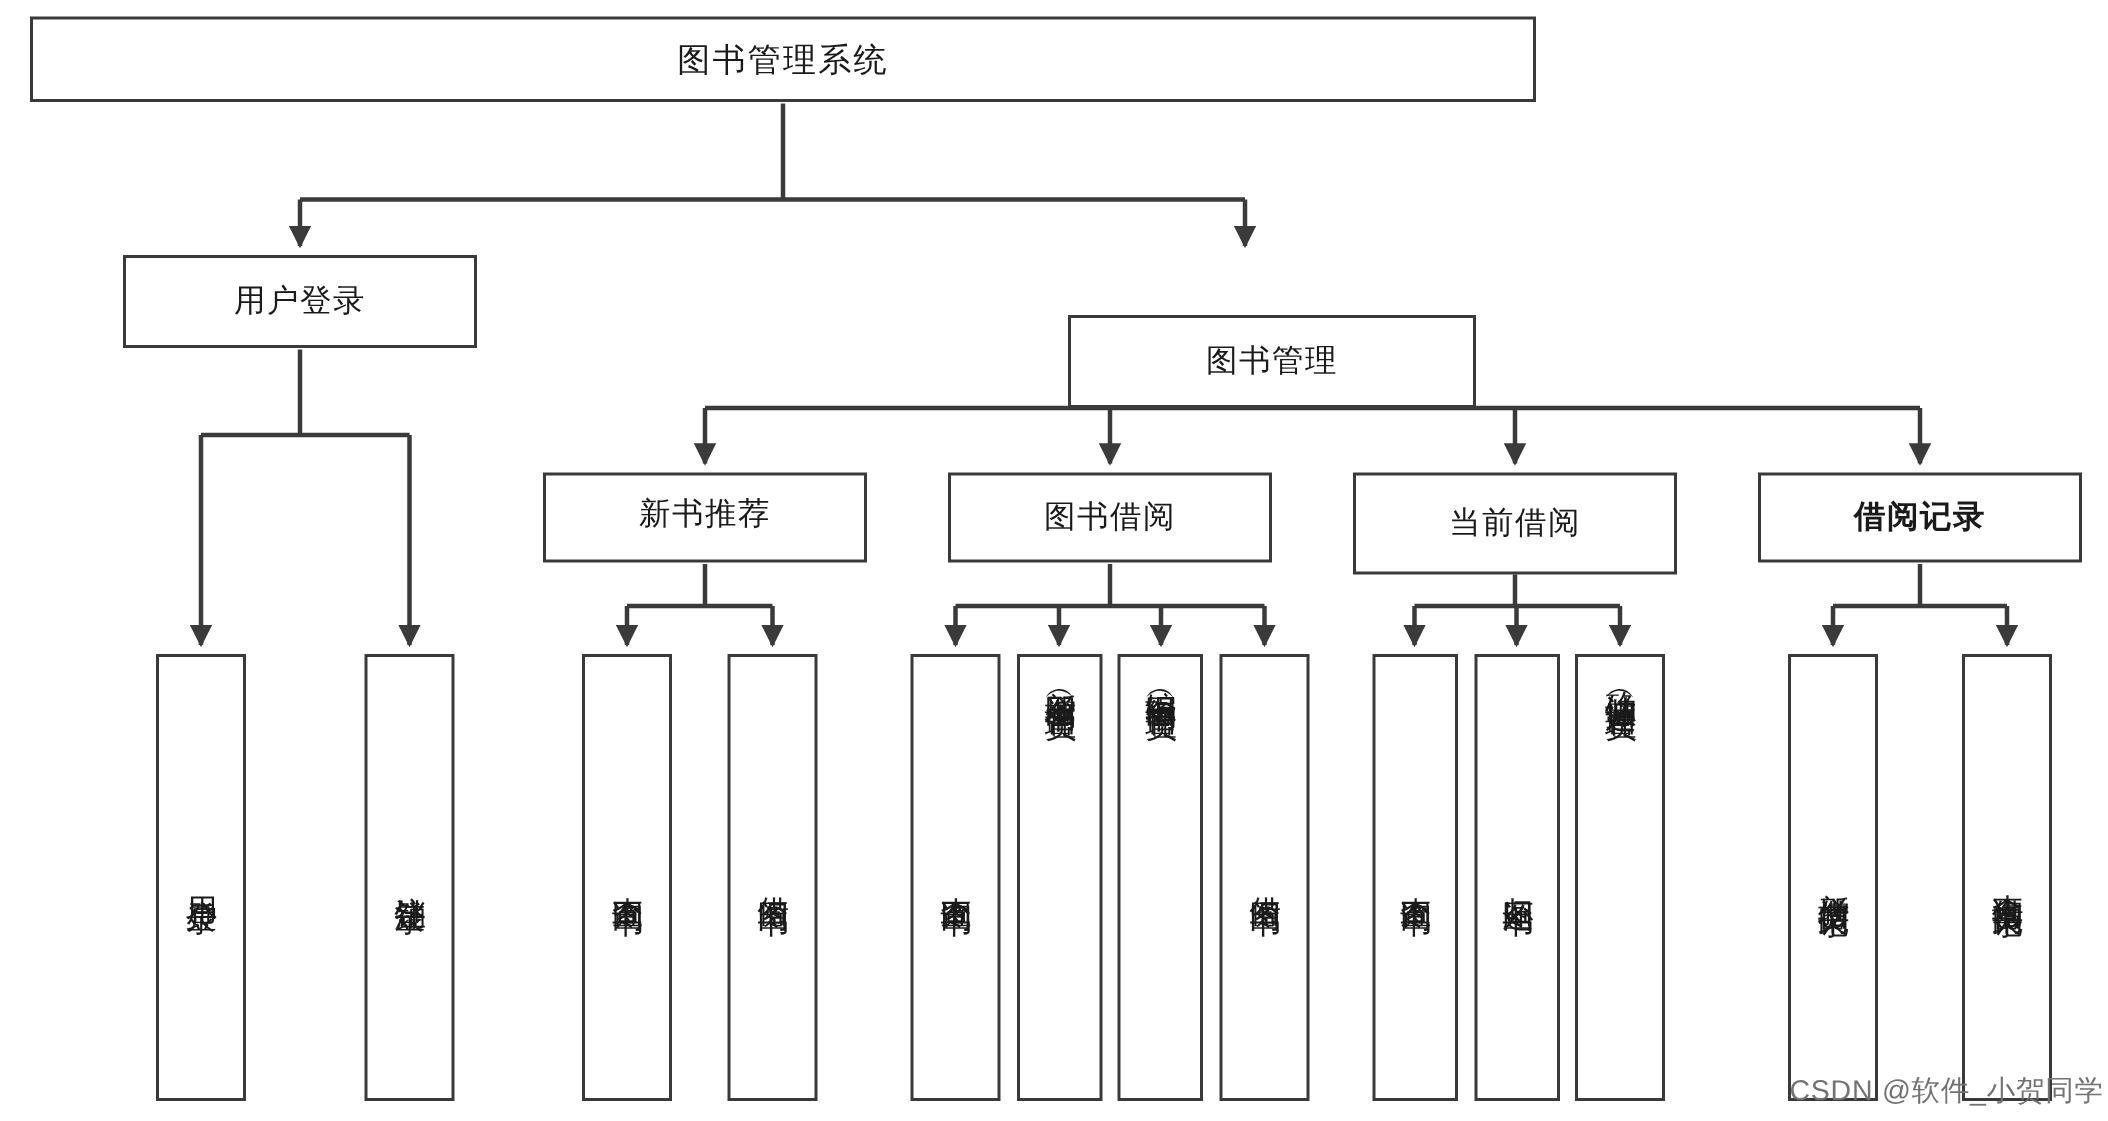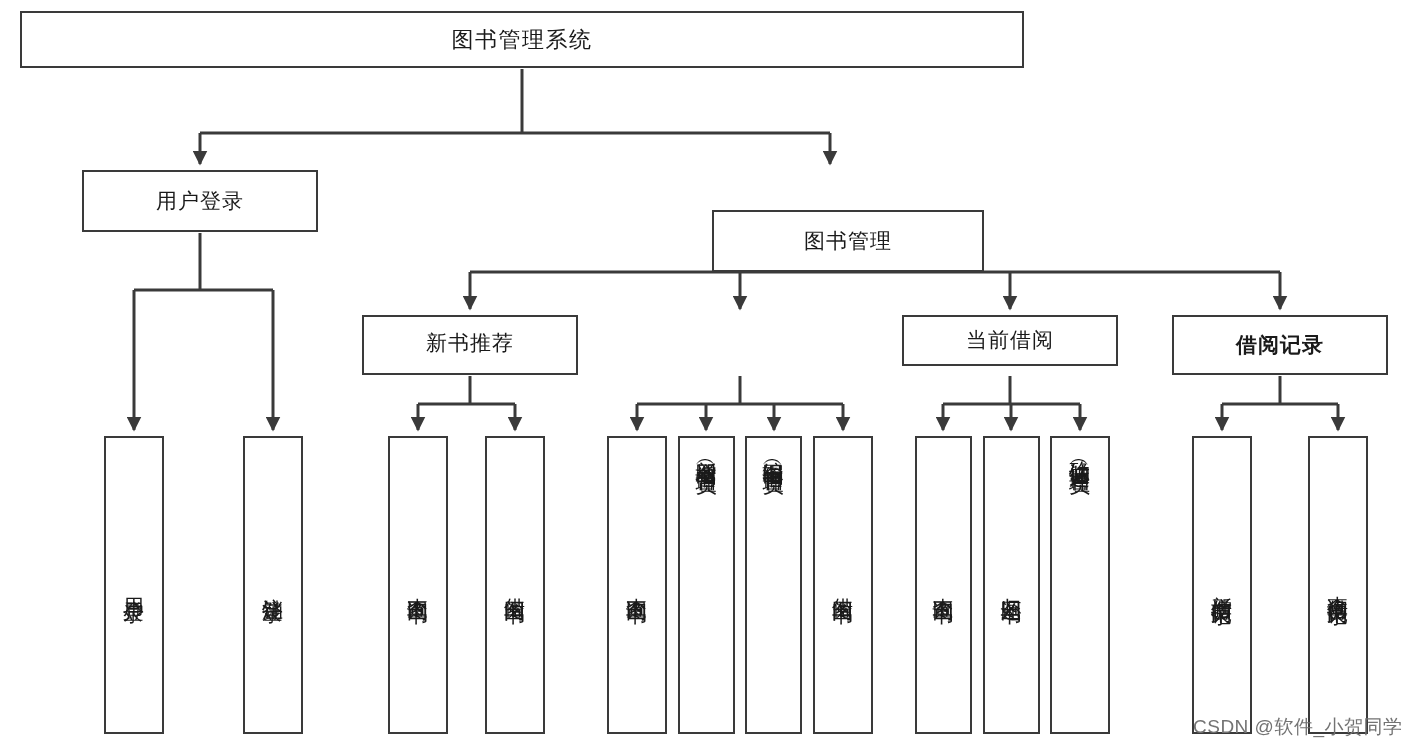--- a/index.html
+++ b/index.html
@@ -140,21 +140,24 @@
   <div class="node h" style="left:82px; top:170px; width:236px; height:62px;">
     <span class="lbl">用户登录</span>
   </div>
   <div class="node h" style="left:712px; top:170px; width:272px; height:62px;margin-top:40px;">
     <span class="lbl">图书管理</span>
   </div>
 
   <div class="node h" style="left:362px; top:315px; width:216px; height:60px;font-family:Liberation Mono, monospace;">
     <span class="lbl">新书推荐</span>
   </div>
-  <div class="node h" style="left:902px; top:315px; width:216px; height:51px;">
+  <div class="node h" style="left:632px; top:315px; width:216px; height:60px;">
+    <span class="lbl">图书借阅</span>
+  </div>
+  <div class="node h" style="left:902px; top:315px; width:216px; height:68px;">
     <span class="lbl">当前借阅</span>
   </div>
   <div class="node h" style="left:1172px; top:315px; width:216px; height:60px;font-weight:bold;">
     <span class="lbl">借阅记录</span>
   </div>
 
   <div class="node v mid" style="left:104px; top:436px; width:60px; height:298px;">
     <span class="lbl">用户登录</span>
   </div>
   <div class="node v mid" style="left:243px; top:436px; width:60px; height:298px;">

